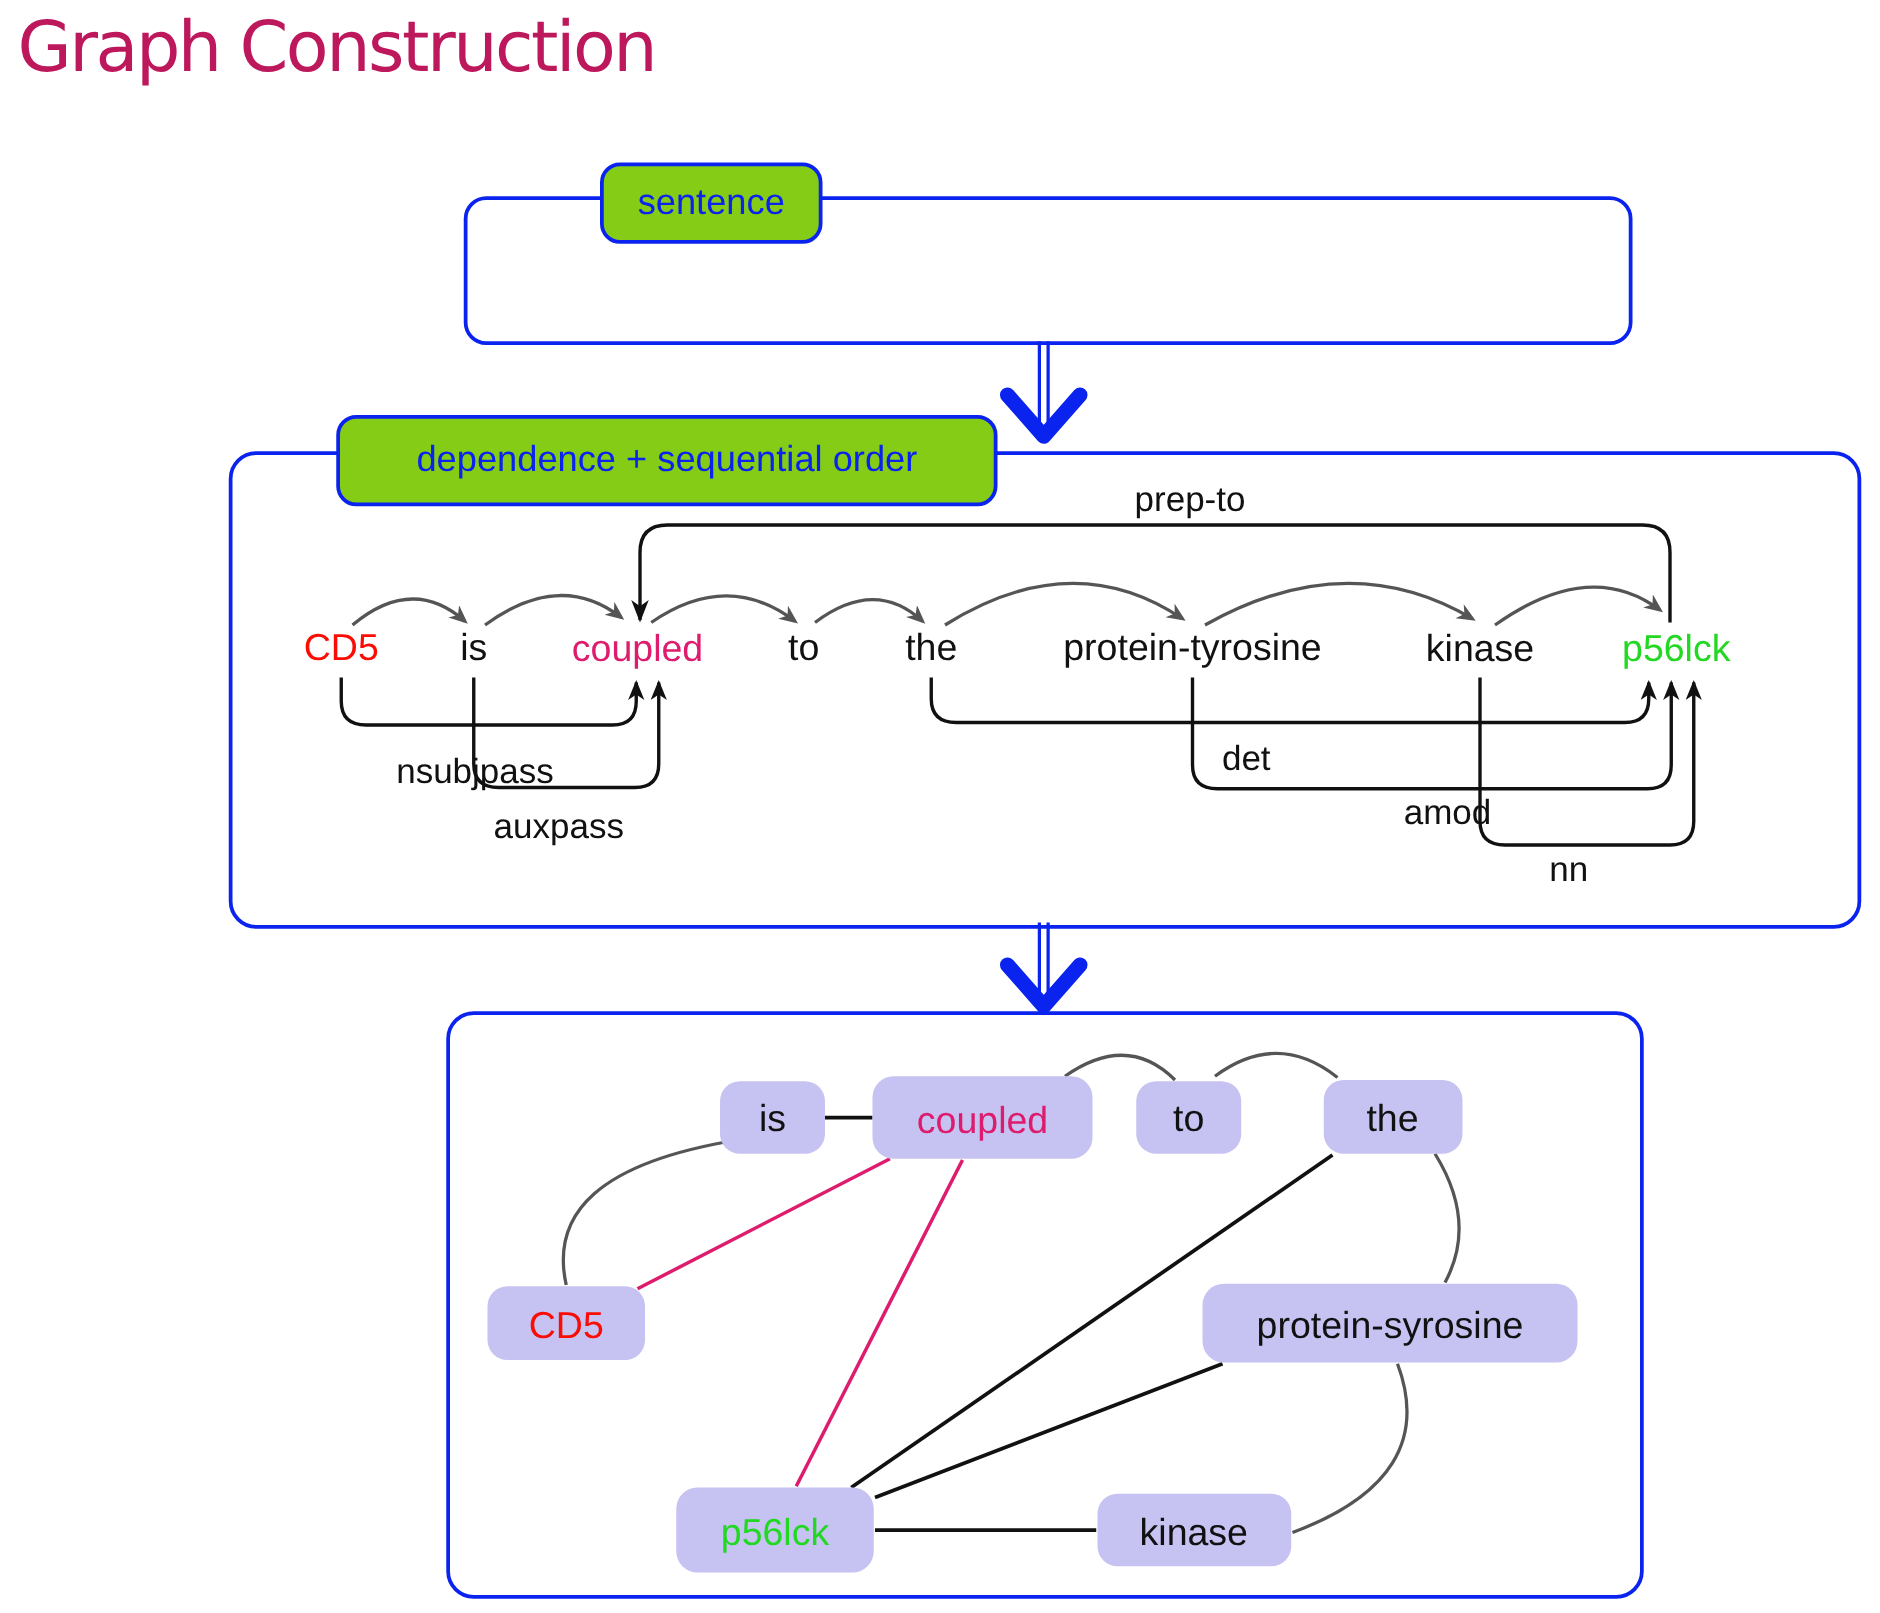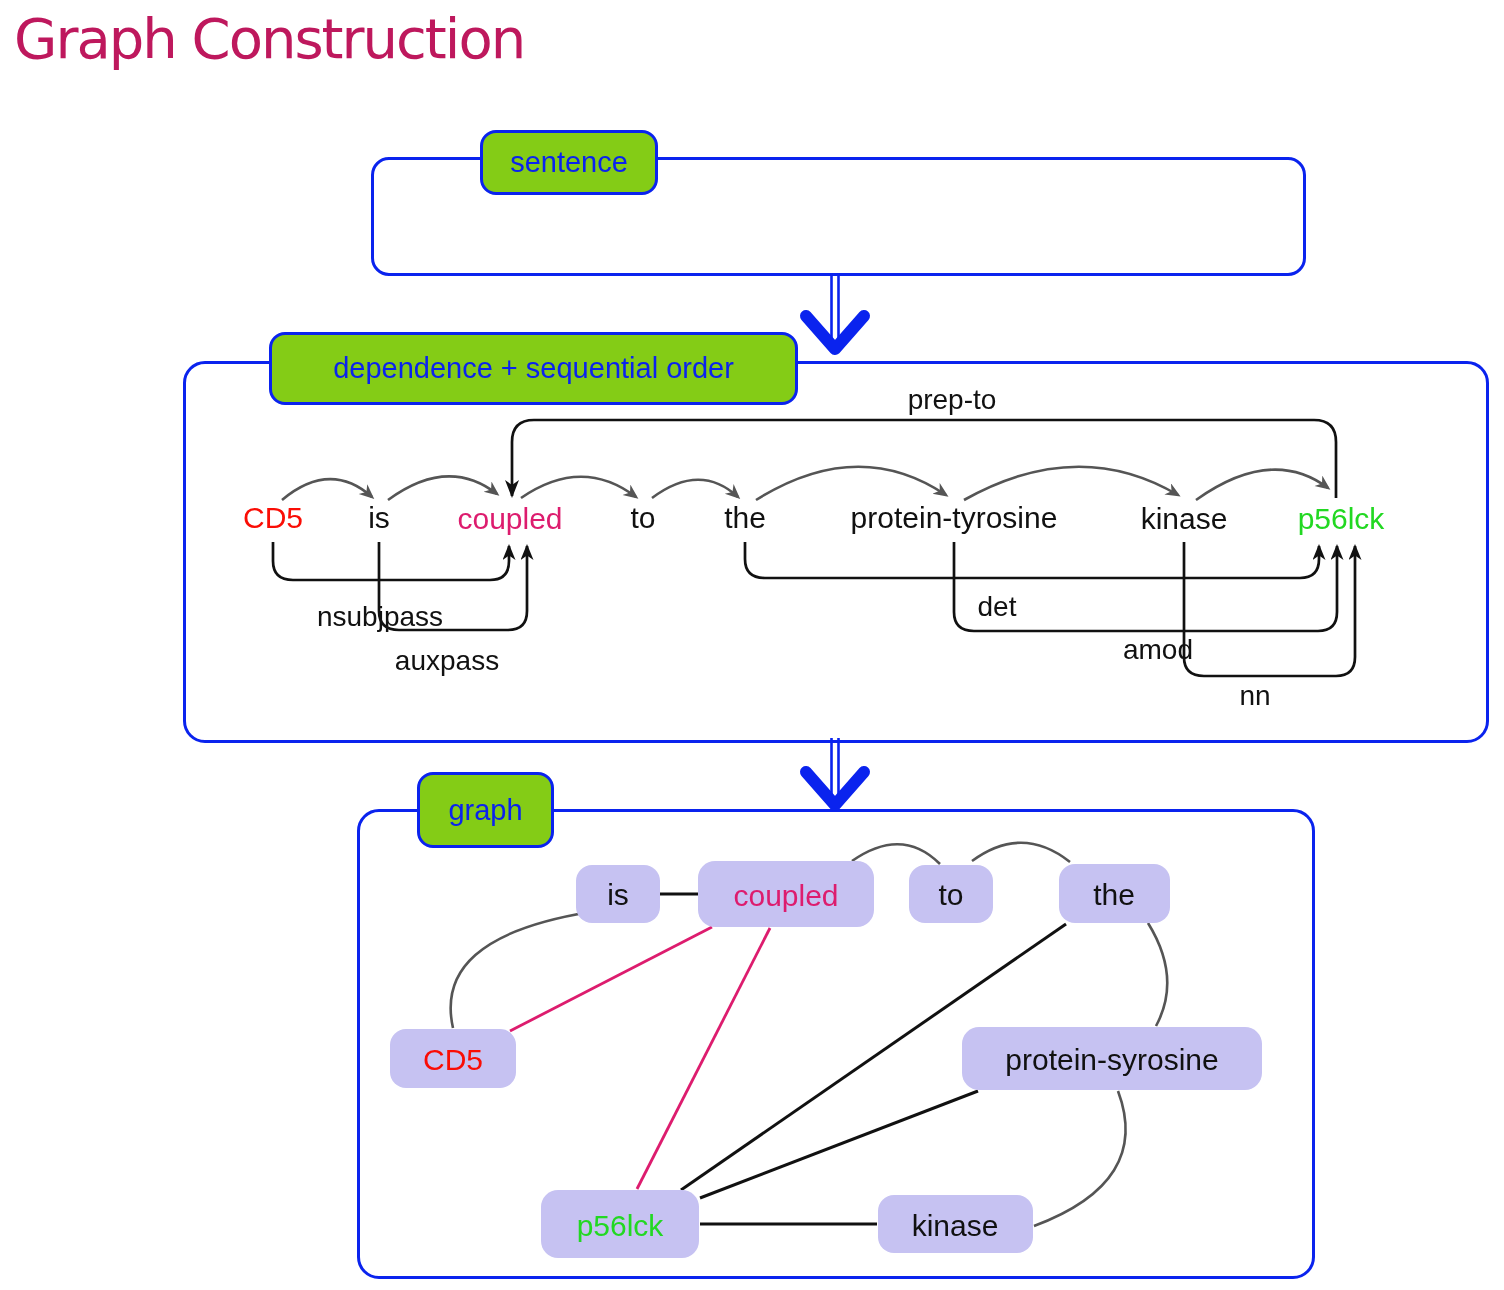--- a/index.html
+++ b/index.html
@@ -35,23 +35,20 @@
   <div class="boxlabel" id="sentence-label" style="color: rgb(10, 35, 238);">
     <span>sentence</span>
   </div>
 
   <div class="box" id="dep-box" style="color: rgb(10, 35, 238);"></div>
   <div class="boxlabel" id="dep-label" style="color: rgb(10, 35, 238);">
     <span>dependence + sequential order</span>
   </div>
 
   <div class="box" id="graph-box" style="color: rgb(10, 35, 238);"></div>
-  <div class="boxlabel" id="graph-label" style="color: rgb(10, 35, 238);">
-    <span>graph</span>
-  </div>
 
   <svg id="overlay" width="1504" height="1290" viewBox="0 0 1504 1290">
     <defs>
       <marker id="arrGray" orient="auto" markerUnits="userSpaceOnUse" markerWidth="22" markerHeight="18" refX="12" refY="6.5">
         <path d="M0,0 L15,6.5 L0,13 L4.5,6.5 Z" fill="#555555"></path>
       </marker>
       <marker id="arrBlack" orient="auto" markerUnits="userSpaceOnUse" markerWidth="22" markerHeight="18" refX="14" refY="6.5">
         <path d="M0,0 L16,6.5 L0,13 L4.5,6.5 Z" fill="#111111"></path>
       </marker>
       <marker id="arrBlackBig" orient="auto" markerUnits="userSpaceOnUse" markerWidth="24" markerHeight="20" refX="16" refY="7">

